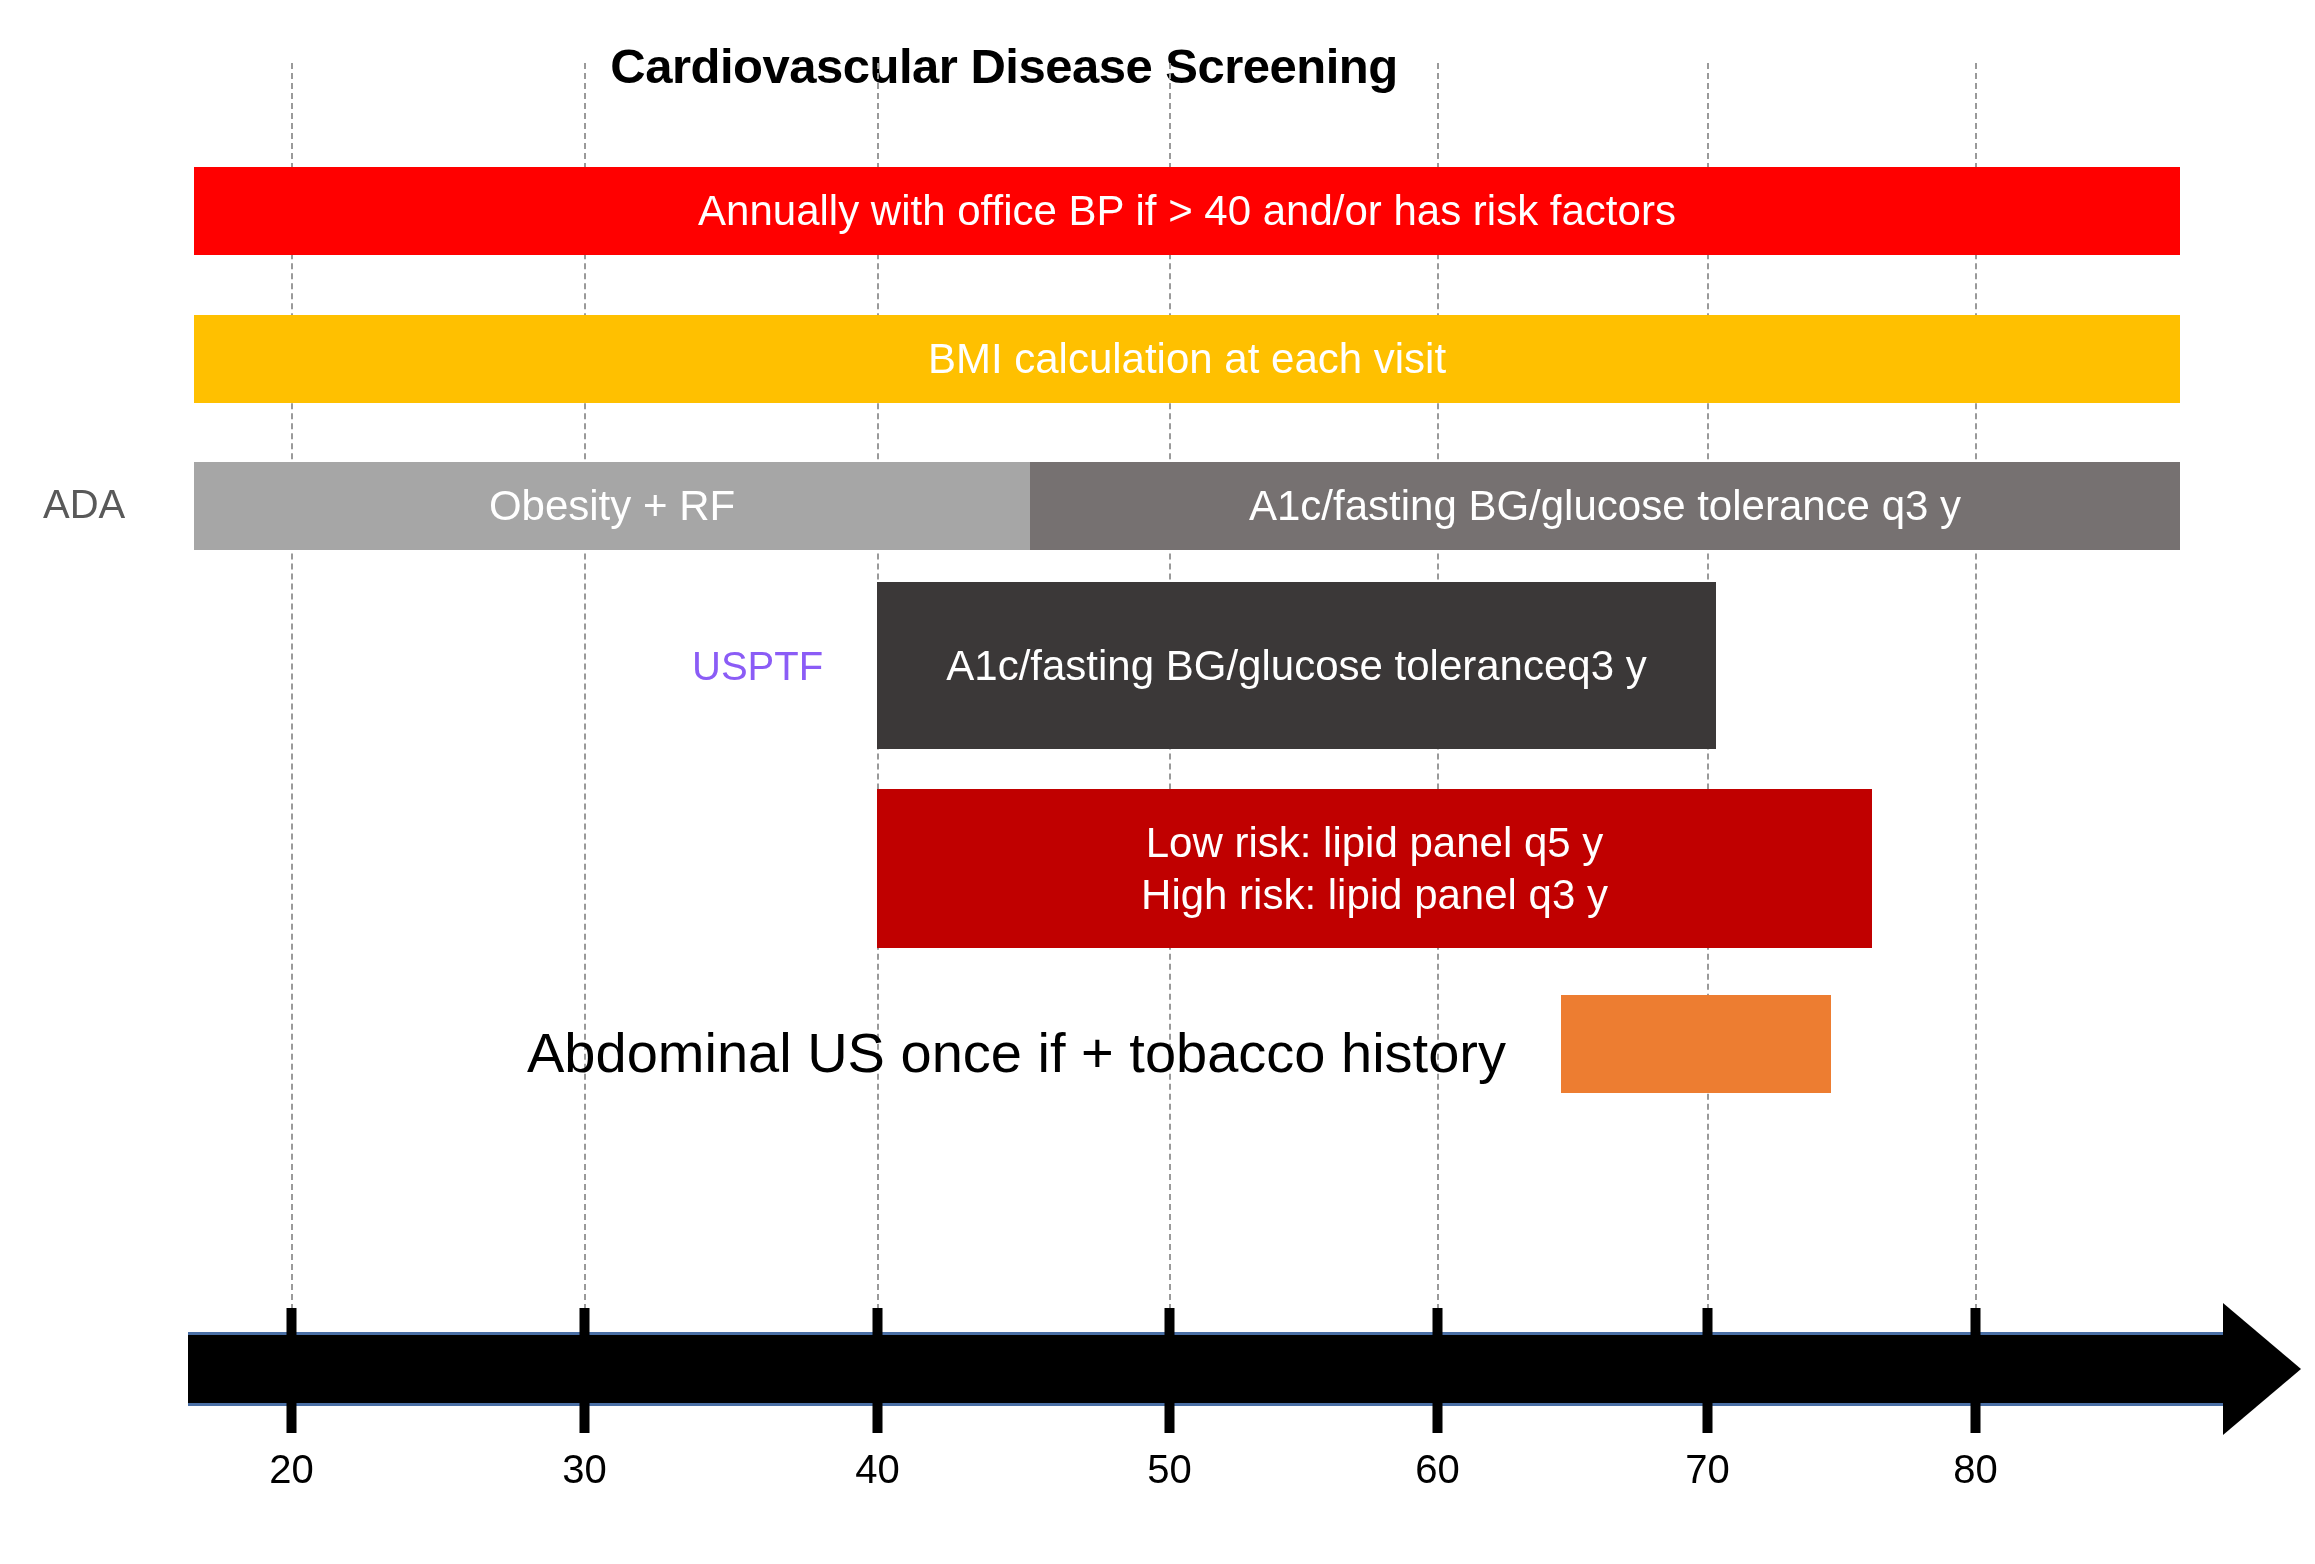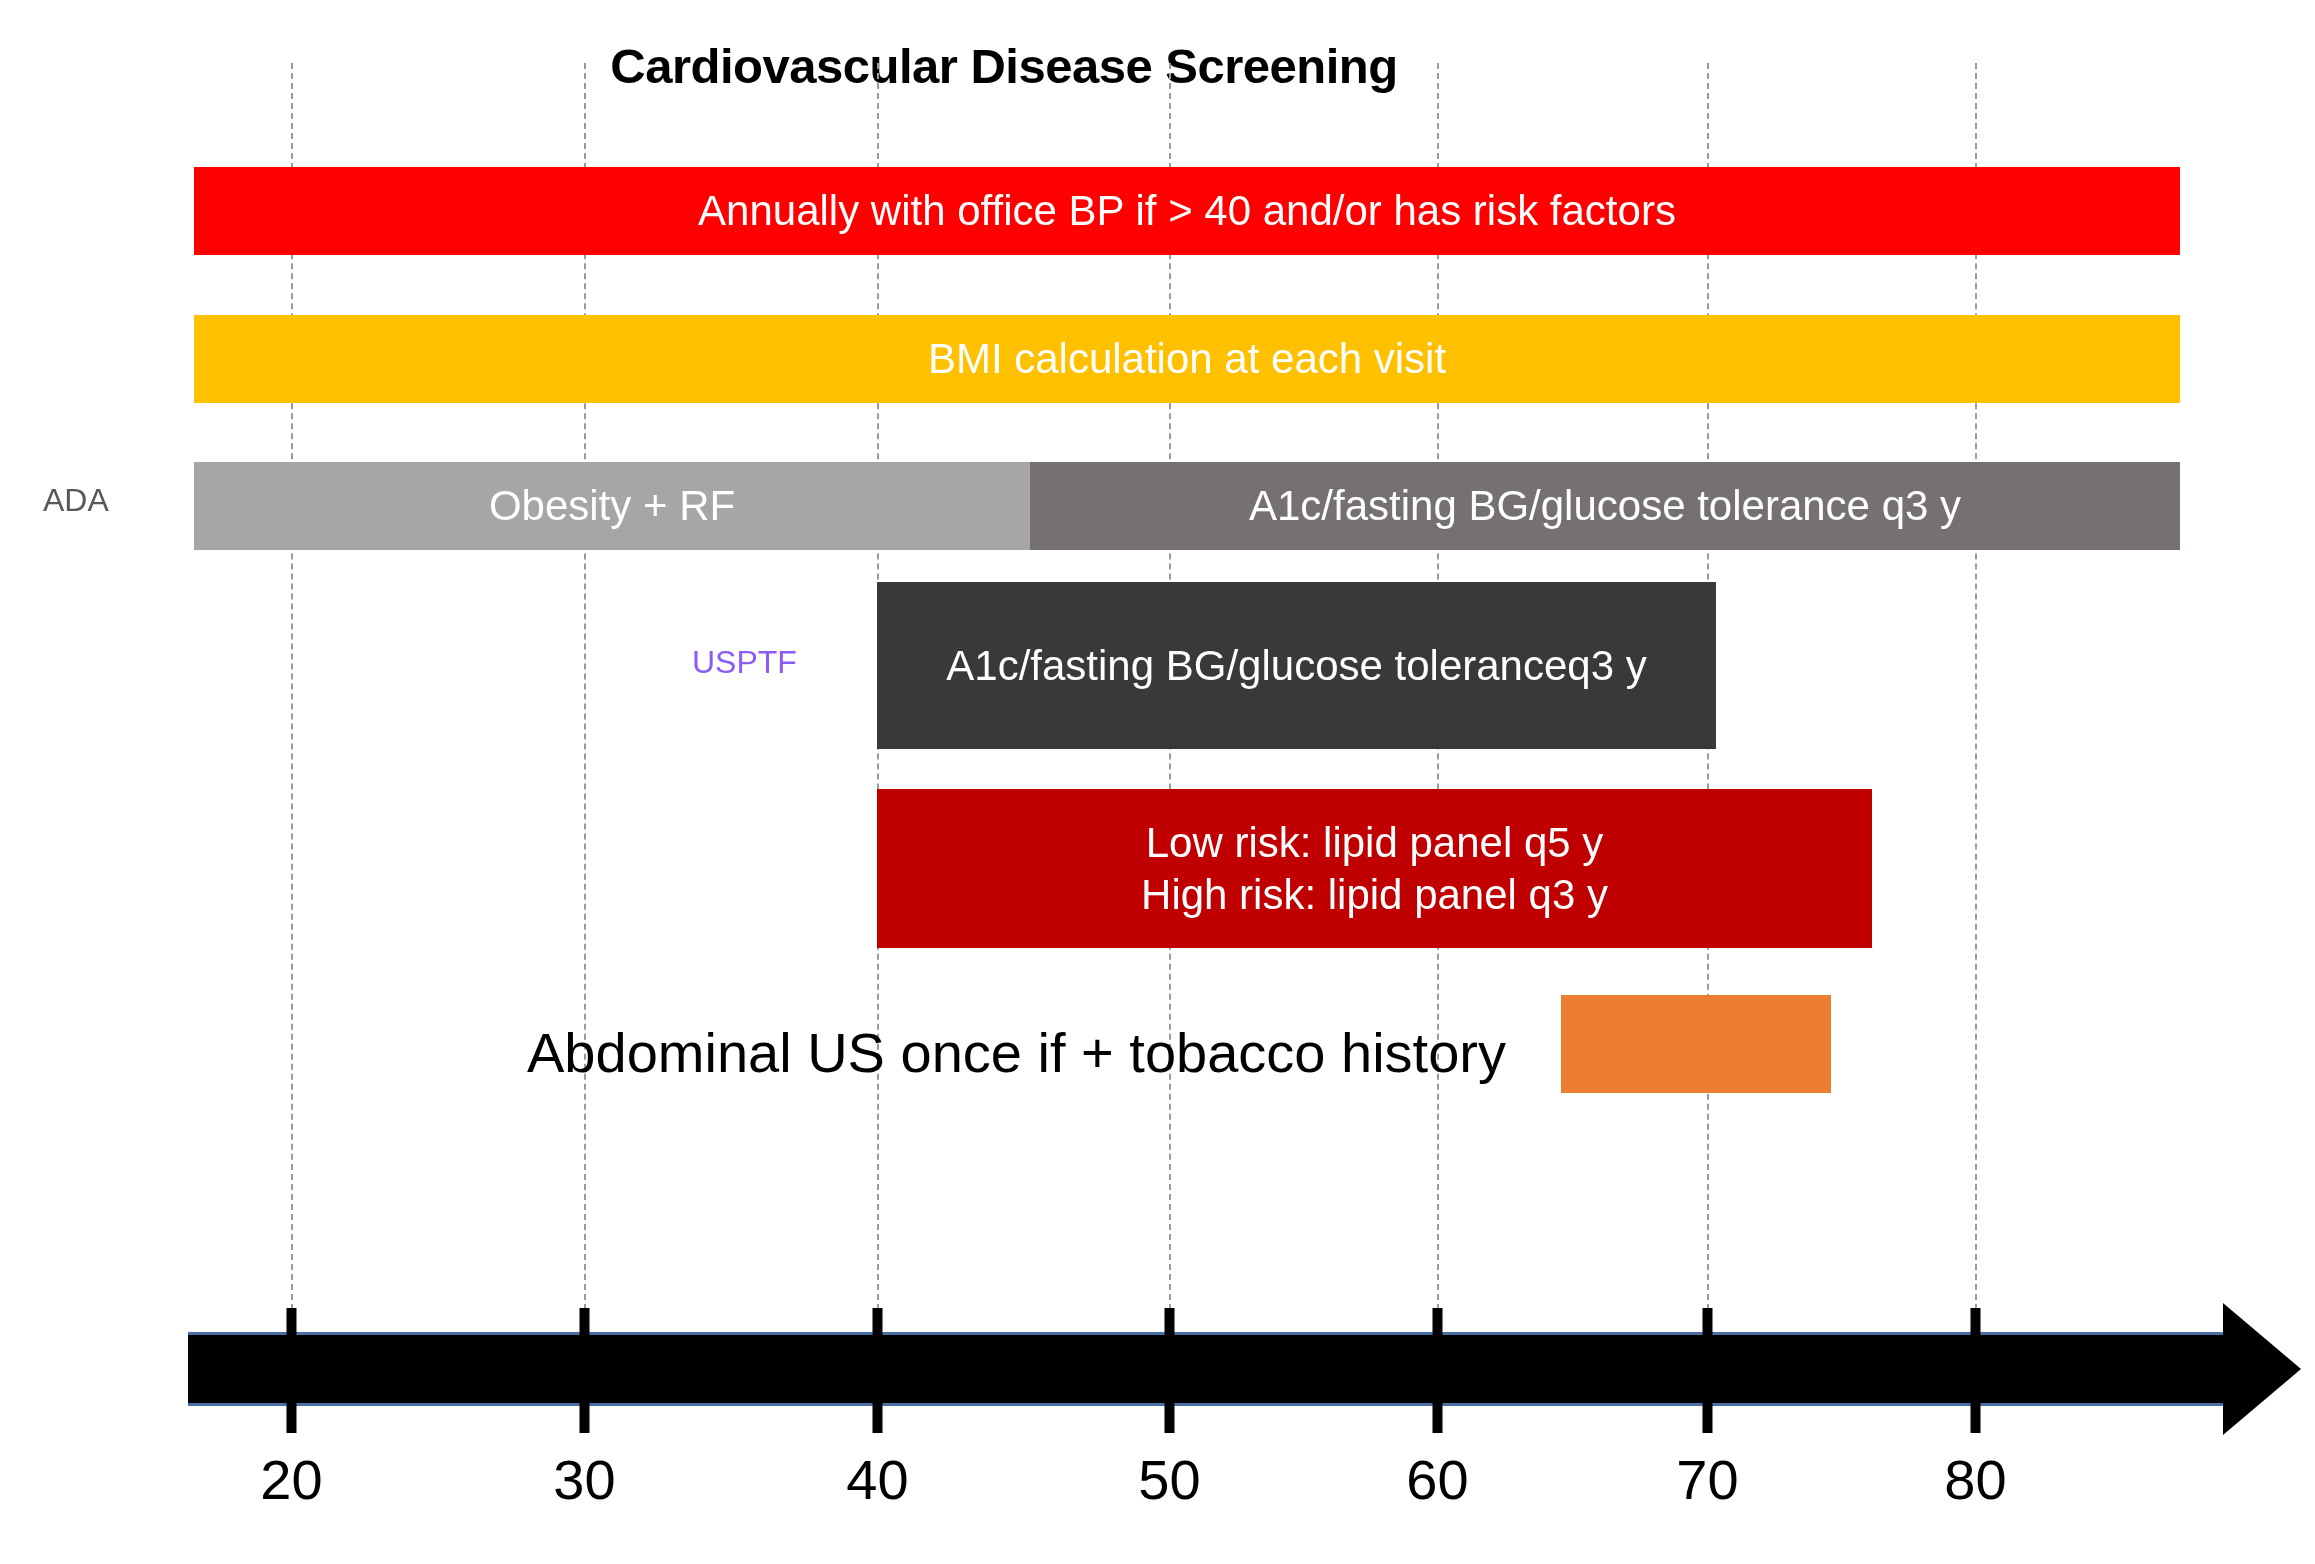--- a/index.html
+++ b/index.html
@@ -62,21 +62,21 @@
     font-size: 42px;
     line-height: 1.12;
     padding: 0 9px;
   }
   .bar.two-line { line-height: 1.22; }
 
   
   .row-label {
     position: absolute;
     color: #595959;
-    font-size: 32px;
+    font-size: 40px;
     white-space: nowrap;
   }
   .row-label.dark {
     color: #8b5cf6;
     margin-left: 33px;
   }
   .outside-label {
     position: absolute;
     color: #000000;
     font-size: 56px;
@@ -118,21 +118,21 @@
     position: absolute;
     top: 1308px;
     width: 10px;
     height: 125px;
     background: #000000;
     transform: translateX(-4.5px);
   }
   .tick-label {
     position: absolute;
     top: 1447px;
-    font-size: 56px;
+    font-size: 40px;
     color: #000000;
     text-align: center;
     width: 145px;
     transform: translateX(-72px);
   }
 </style>
 </head>
 <body>
 
 <div id="canvas">

